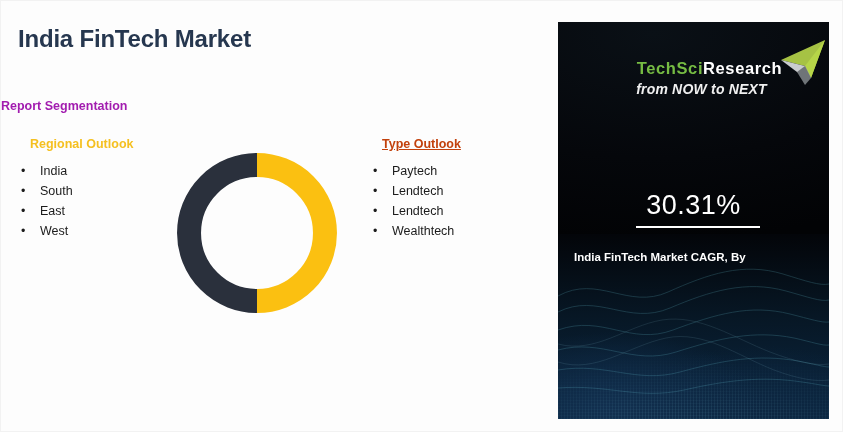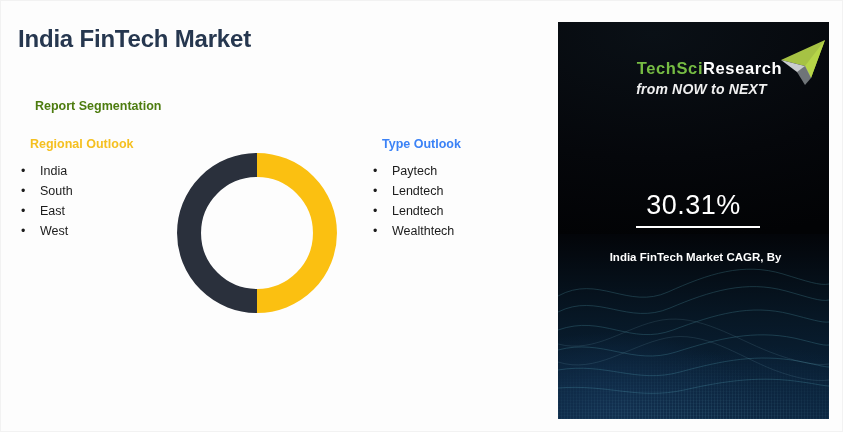--- a/index.html
+++ b/index.html
@@ -39,43 +39,43 @@
     left: 17px;
     top: 24px;
     font-size: 24px;
     font-weight: bold;
     color: #26374f;
     letter-spacing: -0.2px;
   }
 
   .section-subtitle {
     position: absolute;
-    left: 34px;
+    left: 0;
     top: 98px;
     font-size: 12.5px;
     font-weight: bold;
-    color: #4d7c0f;
+    color: #a21caf;
   }
 
   .outlook-block {
     position: absolute;
     top: 137px;
   }
   .outlook-block.regional { left: 17px; }
   .outlook-block.type { left: 369px; }
 
   .outlook-heading {
     font-size: 12.5px;
     font-weight: bold;
     margin: 0 0 9px 0;
     line-height: 1.1;
     padding-left: 12px;
   }
   .outlook-heading.gold { color: #f5c020; }
-  .outlook-heading.dark { color: #3b82f6; }
+  .outlook-heading.dark { color: #c2410c; text-decoration: underline; }
 
   .outlook-list {
     list-style: none;
     margin: 0;
     padding: 0;
   }
   .outlook-list li {
     position: relative;
     font-size: 12.5px;
     color: #1b1b1b;
@@ -205,21 +205,20 @@
   }
   .stat-caption {
     position: absolute;
     left: 16px;
     right: 12px;
     top: 221px;
     font-size: 11.5px;
     font-weight: bold;
     color: #ffffff;
     line-height: 28px;
-    text-align: center;
   }
 </style>
 </head>
 <body>
 
 <div class="infographic">
 
   <div class="left-panel">
 
     <div class="page-title">India FinTech Market</div>

